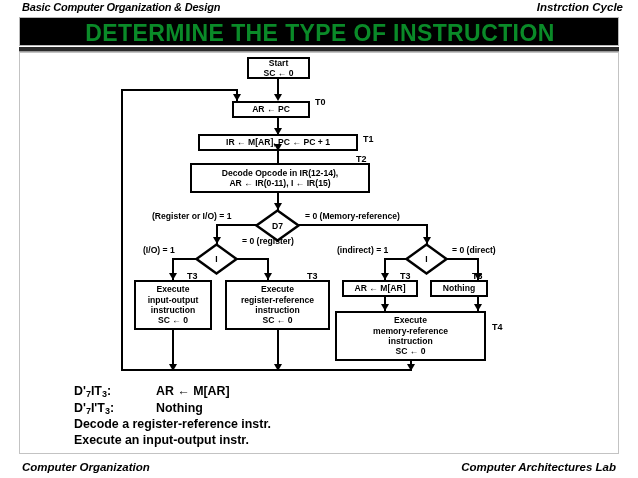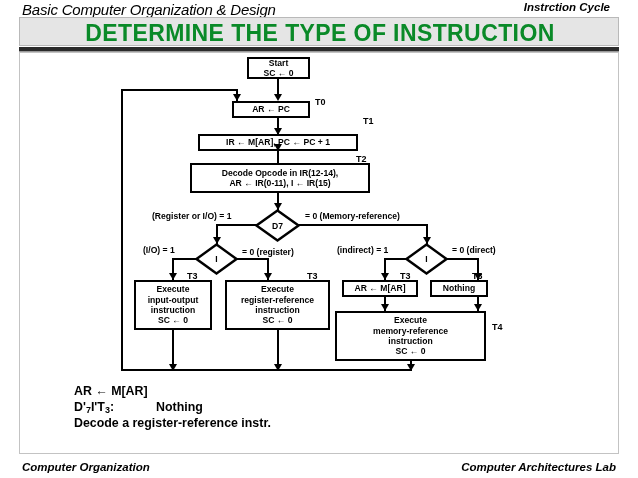--- a/index.html
+++ b/index.html
@@ -3,27 +3,27 @@
 <meta charset="utf-8">
 <style>
   html,body{margin:0;padding:0;background:#ffffff;}
   body{
     width:638px;height:478px;position:relative;overflow:hidden;
     font-family:"Liberation Sans","DejaVu Sans",sans-serif;
     color:#000;
   }
   
   #hdr{position:absolute;left:0;top:0;width:638px;height:16px;}
-  #hdr .h-left{position:absolute;left:22px;top:1px;font-size:15px;font-style:italic;font-weight:normal;letter-spacing:-0.2px;white-space:nowrap;}
+  #hdr .h-left{position:absolute;left:22px;top:1px;font-size:11px;font-style:italic;font-weight:bold;letter-spacing:-0.2px;white-space:nowrap;}
   #hdr .h-page{position:absolute;left:298px;top:1px;font-size:11.5px;font-style:italic;font-weight:bold;margin-top:31px;}
-  #hdr .h-right{position:absolute;right:28px;top:1px;font-size:11.5px;font-style:italic;font-weight:bold;white-space:nowrap;}
+  #hdr .h-right{position:absolute;right:15px;top:1px;font-size:11.5px;font-style:italic;font-weight:bold;white-space:nowrap;}
 
   
   #title-band{position:absolute;left:19px;top:17px;width:600px;height:29px;
-      background:#e5e5e5;border:1px solid #b9b9b9;box-sizing:border-box;}
+      background:#000000;border:1px solid #b9b9b9;box-sizing:border-box;}
   #title-text{position:absolute;left:0;top:2px;width:600px;text-align:center;
       color:#0a8a28;font-size:23px;font-weight:bold;letter-spacing:0.4px;
       font-family:"Liberation Sans","DejaVu Sans",sans-serif;white-space:nowrap;}
   #title-rule{position:absolute;left:19px;top:47px;width:600px;height:4px;background:#2b2b2b;}
   #title-rule2{position:absolute;left:19px;top:51px;width:600px;height:1px;background:#9a9a9a;}
 
   
   #frame{position:absolute;left:19px;top:52px;width:600px;height:402px;
       border:1px solid #c3c3c3;box-sizing:border-box;background:#fff;}
 
@@ -93,21 +93,21 @@
     <span>AR ←   PC</span>
   </div>
   <div class="tlab" style="left:315px;top:97px;">T0</div>
 
   <div class="vline" style="left:277px;top:118px;height:16px;"></div>
   <div class="arrow-d" style="left:274px;top:128px;"></div>
 
   <div class="fbox" style="left:198px;top:134px;width:160px;height:17px;">
     <span>IR ←  M[AR],  PC ←  PC + 1</span>
   </div>
-  <div class="tlab" style="left:363px;top:116px;text-align:right;">T1</div>
+  <div class="tlab" style="left:363px;top:134px;text-align:right;">T1</div>
 
   <div class="vline" style="left:277px;top:151px;height:15px;"></div>
   <div class="arrow-d" style="left:274px;top:144px;"></div>
 
   <div class="fbox" style="left:190px;top:163px;width:180px;height:30px;">
     <span>Decode Opcode in IR(12-14),</span>
     <span>AR ← IR(0-11),    I ← IR(15)</span>
   </div>
   <div class="tlab" style="left:356px;top:154px;">T2</div>
 
@@ -131,21 +131,21 @@
   <div class="vline" style="left:426px;top:224px;height:20px;"></div>
   <div class="arrow-d" style="left:423px;top:237px;"></div>
 
   <div class="diamond" style="left:195px;top:243px;width:43px;height:32px;">
     <svg class="dshape" viewBox="0 0 43 32" preserveAspectRatio="none">
       <polygon points="21.5,1.5 41.5,16 21.5,30.5 1.5,16" fill="#fff" stroke="#000" stroke-width="2.4"></polygon>
     </svg>
     <div class="dtext">I</div>
   </div>
   <div class="elab" style="left:143px;top:245px;">(I/O) = 1</div>
-  <div class="elab" style="left:242px;top:247px;">= 0 (register)</div>
+  <div class="elab" style="left:242px;top:236px;">= 0 (register)</div>
 
   <div class="hline" style="left:172px;top:258px;width:26px;"></div>
   <div class="vline" style="left:172px;top:258px;height:22px;"></div>
   <div class="arrow-d" style="left:169px;top:273px;"></div>
 
   <div class="hline" style="left:236px;top:258px;width:33px;"></div>
   <div class="vline" style="left:267px;top:258px;height:22px;"></div>
   <div class="arrow-d" style="left:264px;top:273px;"></div>
 
   <div class="diamond" style="left:405px;top:243px;width:43px;height:32px;">
@@ -210,29 +210,31 @@
   <div class="vline" style="left:277px;top:330px;height:41px;"></div>
   <div class="arrow-d" style="left:274px;top:364px;"></div>
   <div class="vline" style="left:410px;top:361px;height:10px;"></div>
   <div class="arrow-d" style="left:407px;top:364px;"></div>
   <div class="hline" style="left:121px;top:369px;width:291px;"></div>
 
 </div>
 
 <div id="expr">
   <div class="row">
+    <div class="lhs"><span>D'</span><sub>7</sub><span>IT</span><sub>3</sub><span>:</span></div>
     <div class="rhs">AR ← M[AR]</div>
   </div>
   <div class="row">
     <div class="lhs"><span>D'</span><sub>7</sub><span>I'T</span><sub>3</sub><span>:</span></div>
     <div class="rhs">Nothing</div>
   </div>
   <div class="row">
     <div class="rhs">Decode a register-reference instr.</div>
   </div>
   <div class="row">
+    <div class="rhs">Execute an input-output instr.</div>
   </div>
 </div>
 
 <div id="ftr">
   <div class="f-left">Computer Organization</div>
   <div class="f-right">Computer Architectures Lab</div>
 </div>
 
 </body></html>

